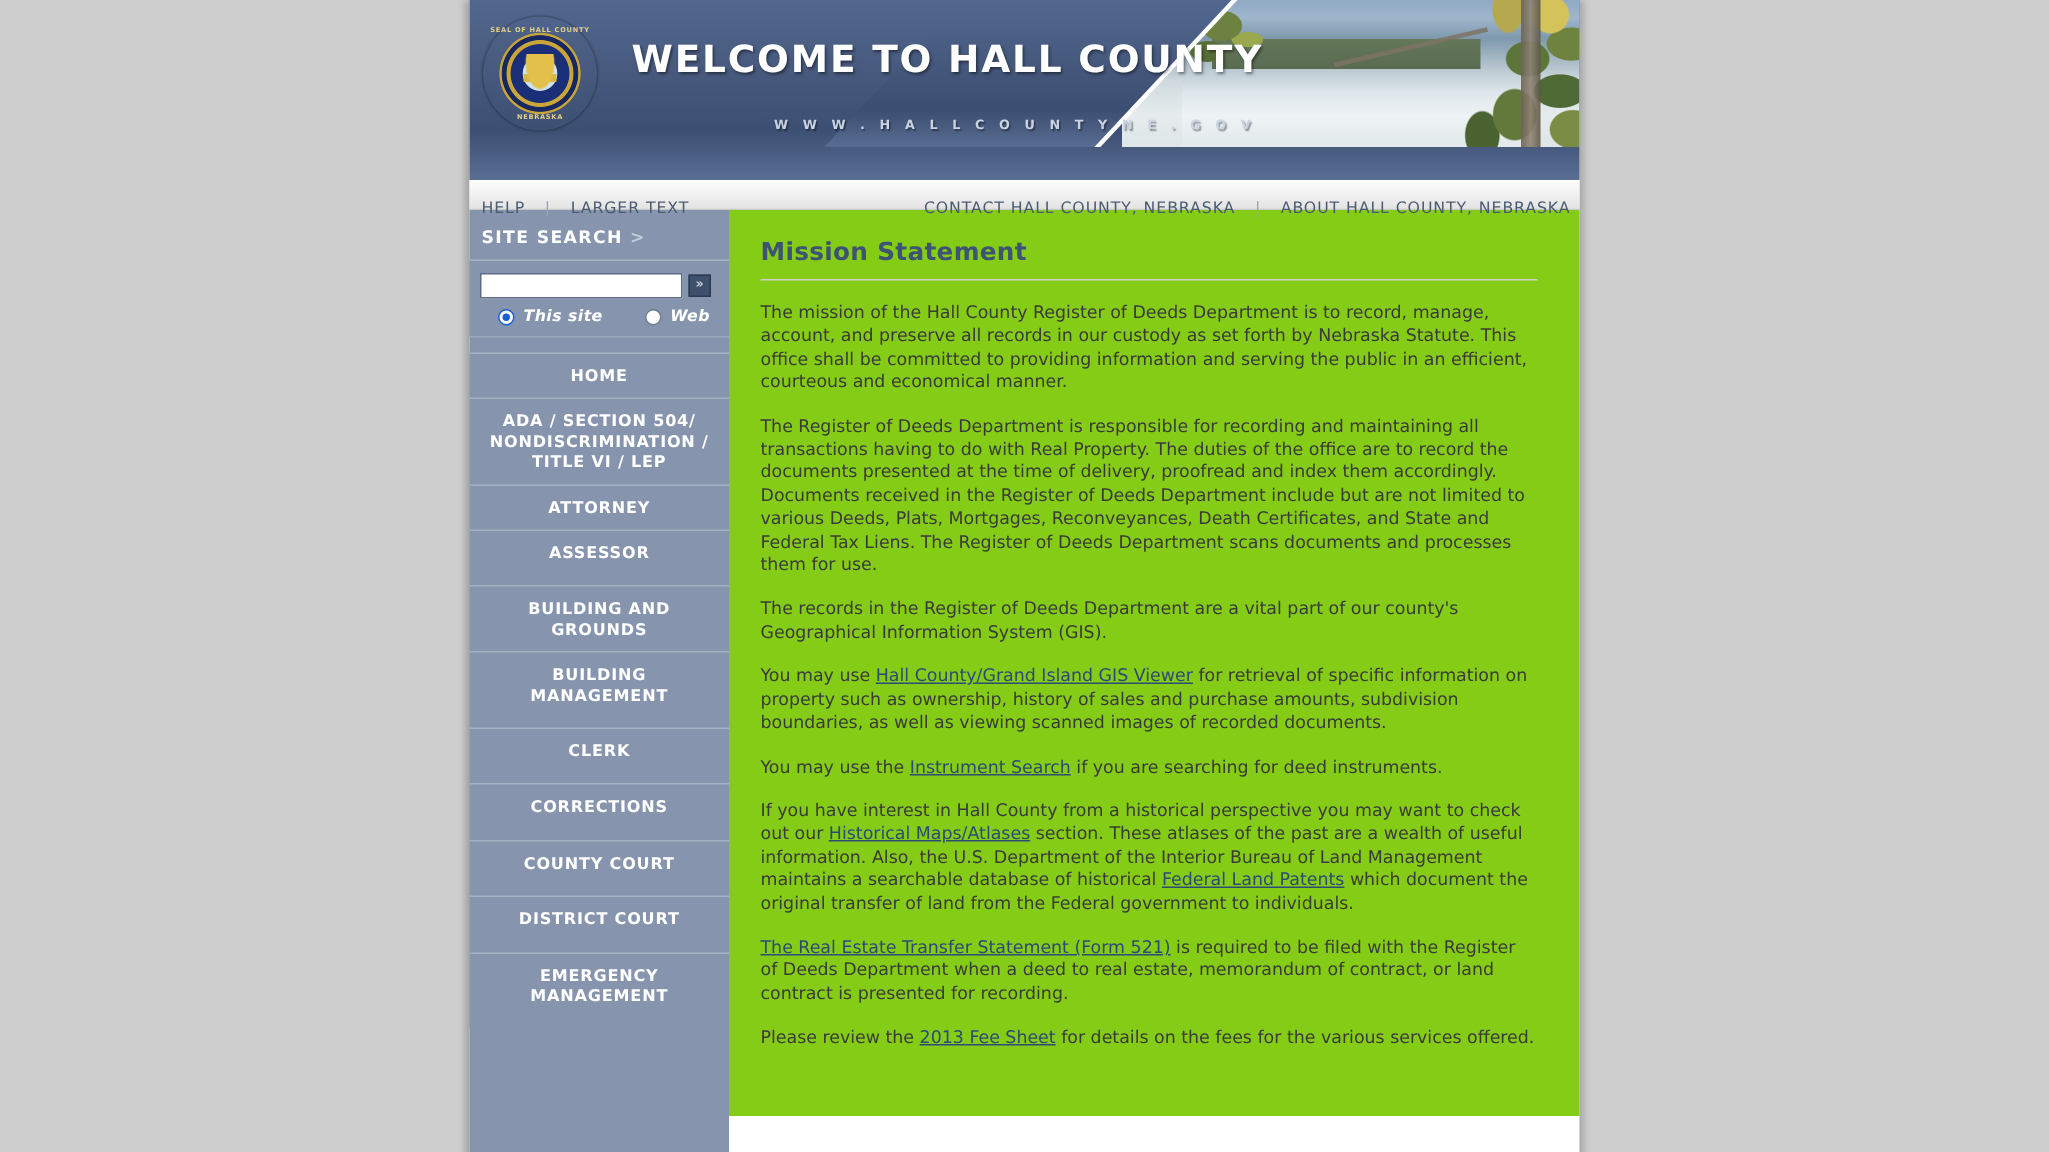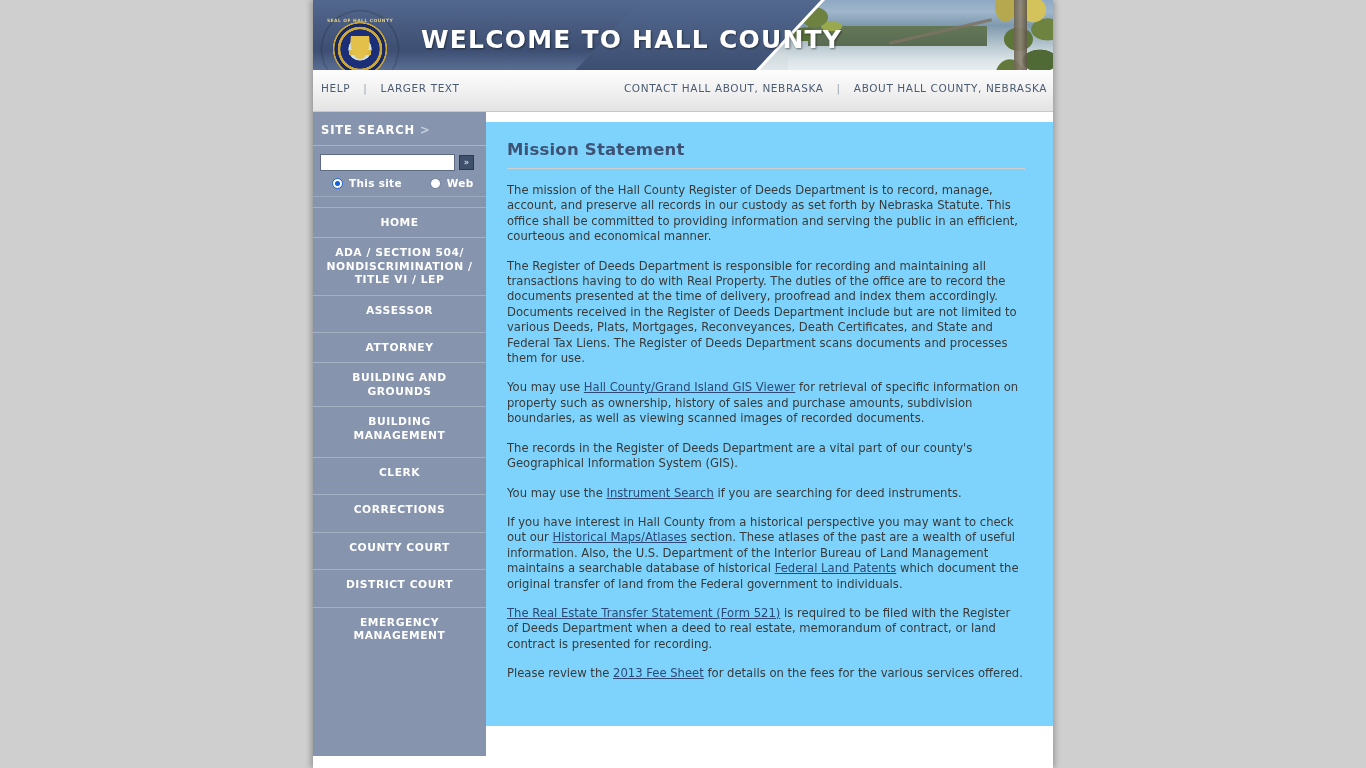--- a/index.html
+++ b/index.html
@@ -16,21 +16,21 @@
     left: 313px; top: 0;
     width: 740px;
     min-height: 768px;
     background: #ffffff;
     box-shadow: -3px 0 5px rgba(0,0,0,0.22), 3px 0 5px rgba(0,0,0,0.18);
   }
 
   
   .banner {
     position: relative;
-    height: 70px;
+    height: 120px;
     overflow: hidden;
     background: linear-gradient(to bottom, #52688f 0%, #47597d 40%, #3d4f73 72%, #5a6e93 100%);
   }
   .banner-photo {
     position: absolute;
     right: 0; top: 0;
     width: 305px; height: 98px;
     background:
       linear-gradient(to bottom, #8fa9c4 0%, #9fb6cb 12%, #7e99ad 26%, #cfd9dd 55%, #e6ecee 78%, #dfe6e8 100%);
     overflow: hidden;
@@ -125,21 +125,21 @@
     letter-spacing: 3.4px;
     font-weight: bold;
     text-shadow: 1px 1px 1px rgba(0,0,0,.4);
     white-space: nowrap;
     margin-top: 15px;
   }
 
   
   .utilnav {
     position: relative;
-    height: 42px;
+    height: 20px;
     background: linear-gradient(to bottom, #fdfdfd 0%, #f0f0f0 55%, #e3e3e3 100%);
     border-bottom: 1px solid #c9c9c9;
   }
   .utilnav-left { position: absolute; left: 8px; top: 7px; }
   .utilnav-right { position: absolute; right: 6px; top: 7px; }
   .utilnav a, .utilnav span.sep {
     font-size: 10.5px;
     color: #4a5b72;
     letter-spacing: .6px;
     text-decoration: none;
@@ -200,44 +200,43 @@
     background: #ffffff; border: 1px solid #6e7c94;
     display: inline-block; position: relative;
   }
   .radio-dot.checked { background: #ffffff; border-color: #1560d6; }
   .radio-dot.checked::after {
     content: ""; position: absolute; left: 2px; top: 2px;
     width: 5px; height: 5px; border-radius: 50%; background: #1560d6;
   }
   .radio-label {
     color: #ffffff; font-size: 10.5px; font-weight: bold;
-    margin-left: 6px; letter-spacing: .3px;
+    margin-left: 6px; letter-spacing: .3px; font-style: italic;
   }
   .nav-list { margin-top: 10px; }
   .nav-item {
     display: block;
     color: #ffffff;
     text-decoration: none;
     font-size: 10.7px;
     font-weight: bold;
     letter-spacing: .55px;
     line-height: 13.4px;
     padding: 8px 8px 8px 8px;
     border-top: 1px solid #a4b0c3;
     background: #8695ad;
     text-align: center;
   }
   .nav-item.tall { padding-bottom: 15px; }
 
   
   .content {
     flex: 1;
-    background: #7dd3fc;
+    background: #84cc16;
     padding: 18px 28px 30px 21px;
-    margin-top: 10px;
   }
   h1.page-title {
     margin: 0 0 9px 0;
     font-size: 16.5px;
     color: #3d5274;
     font-weight: bold;
     letter-spacing: .2px;
     font-family: "DejaVu Sans", "Liberation Sans", sans-serif;
   }
   .rule { height: 1px; background: #cfcfcf; margin: 0 0 14px 0; }
@@ -280,21 +279,21 @@
     <div class="banner-sub">W W W . H A L L C O U N T Y N E . G O V</div>
   </div>
 
   <div class="utilnav">
     <div class="utilnav-left">
       <a href="#">HELP</a>
       <span class="sep">|</span>
       <a href="#">LARGER TEXT</a>
     </div>
     <div class="utilnav-right">
-      <a href="#">CONTACT HALL ABOUT, NEBRASKA</a>
+      <a href="#">CONTACT HALL COUNTY, NEBRASKA</a>
       <span class="sep">|</span>
       <a href="#">ABOUT HALL COUNTY, NEBRASKA</a>
     </div>
   </div>
 
   <div class="body-wrap">
 
     <div class="sidebar">
 
       <div class="search-head">
@@ -315,44 +314,44 @@
           <label class="opt">
             <span class="radio-dot"></span>
             <span class="radio-label">Web</span>
           </label>
         </div>
       </div>
 
       <nav class="nav-list">
         <a class="nav-item" href="#">HOME</a>
         <a class="nav-item" href="#">ADA / SECTION 504/ NONDISCRIMINATION / TITLE VI / LEP</a>
+        <a class="nav-item" href="#">ATTORNEY</a>
         <a class="nav-item tall" href="#">ASSESSOR</a>
-        <a class="nav-item" href="#">ATTORNEY</a>
         <a class="nav-item" href="#">BUILDING AND GROUNDS</a>
         <a class="nav-item tall" href="#">BUILDING MANAGEMENT</a>
         <a class="nav-item tall" href="#">CLERK</a>
         <a class="nav-item tall" href="#">CORRECTIONS</a>
         <a class="nav-item tall" href="#">COUNTY COURT</a>
         <a class="nav-item tall" href="#">DISTRICT COURT</a>
         <a class="nav-item tall" href="#">EMERGENCY MANAGEMENT</a>
 
       </nav>
     </div>
 
     <div class="content">
       <h1 class="page-title">Mission Statement</h1>
       <div class="rule"></div>
 
       <p>The mission of the Hall County Register of Deeds Department is to record, manage, account, and preserve all records in our custody as set forth by Nebraska Statute. This office shall be committed to providing information and serving the public in an efficient, courteous and economical manner.</p>
       <p>The Register of Deeds Department is responsible for recording and maintaining all transactions having to do with Real Property. The duties of the office are to record the documents presented at the time of delivery, proofread and index them accordingly. Documents received in the Register of Deeds Department include but are not limited to various Deeds, Plats, Mortgages, Reconveyances, Death Certificates, and State and Federal Tax Liens. The Register of Deeds Department scans documents and processes them for use.</p>
+      <p>The records in the Register of Deeds Department are a vital part of our county's Geographical Information System (GIS).</p>
+
       <p>
         <span>You may use </span><a href="#">Hall County/Grand Island GIS Viewer</a><span> for retrieval of specific information on property such as ownership, history of sales and purchase amounts, subdivision boundaries, as well as viewing scanned images of recorded documents.</span>
       </p>
-
-      <p>The records in the Register of Deeds Department are a vital part of our county's Geographical Information System (GIS).</p>
 
       <p>
         <span>You may use the </span><a href="#">Instrument Search</a><span> if you are searching for deed instruments.</span>
       </p>
 
       <p>
         <span>If you have interest in Hall County from a historical perspective you may want to check out our </span><a href="#">Historical Maps/Atlases</a><span> section. These atlases of the past are a wealth of useful information. Also, the U.S. Department of the Interior Bureau of Land Management maintains a searchable database of historical </span><a href="#">Federal Land Patents</a><span> which document the original transfer of land from the Federal government to individuals.</span>
       </p>
 
       <p>

